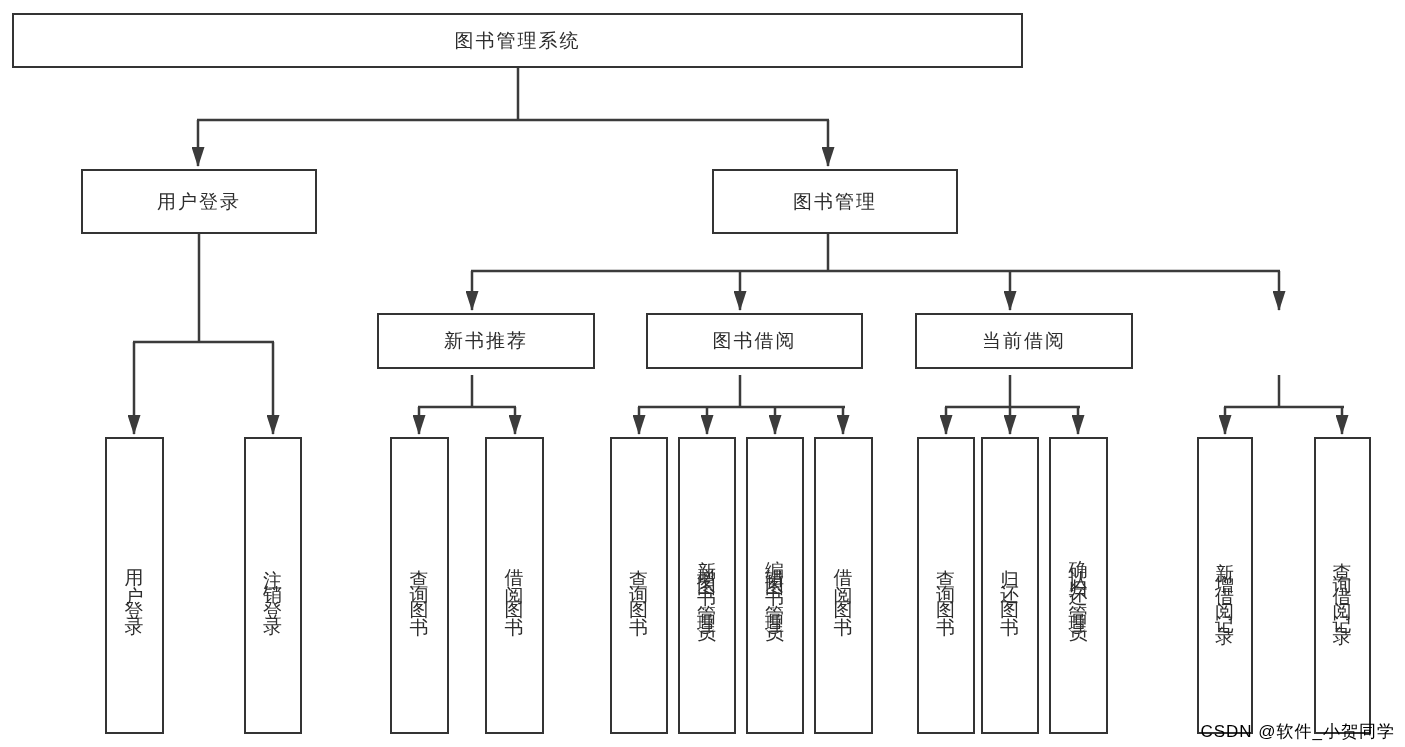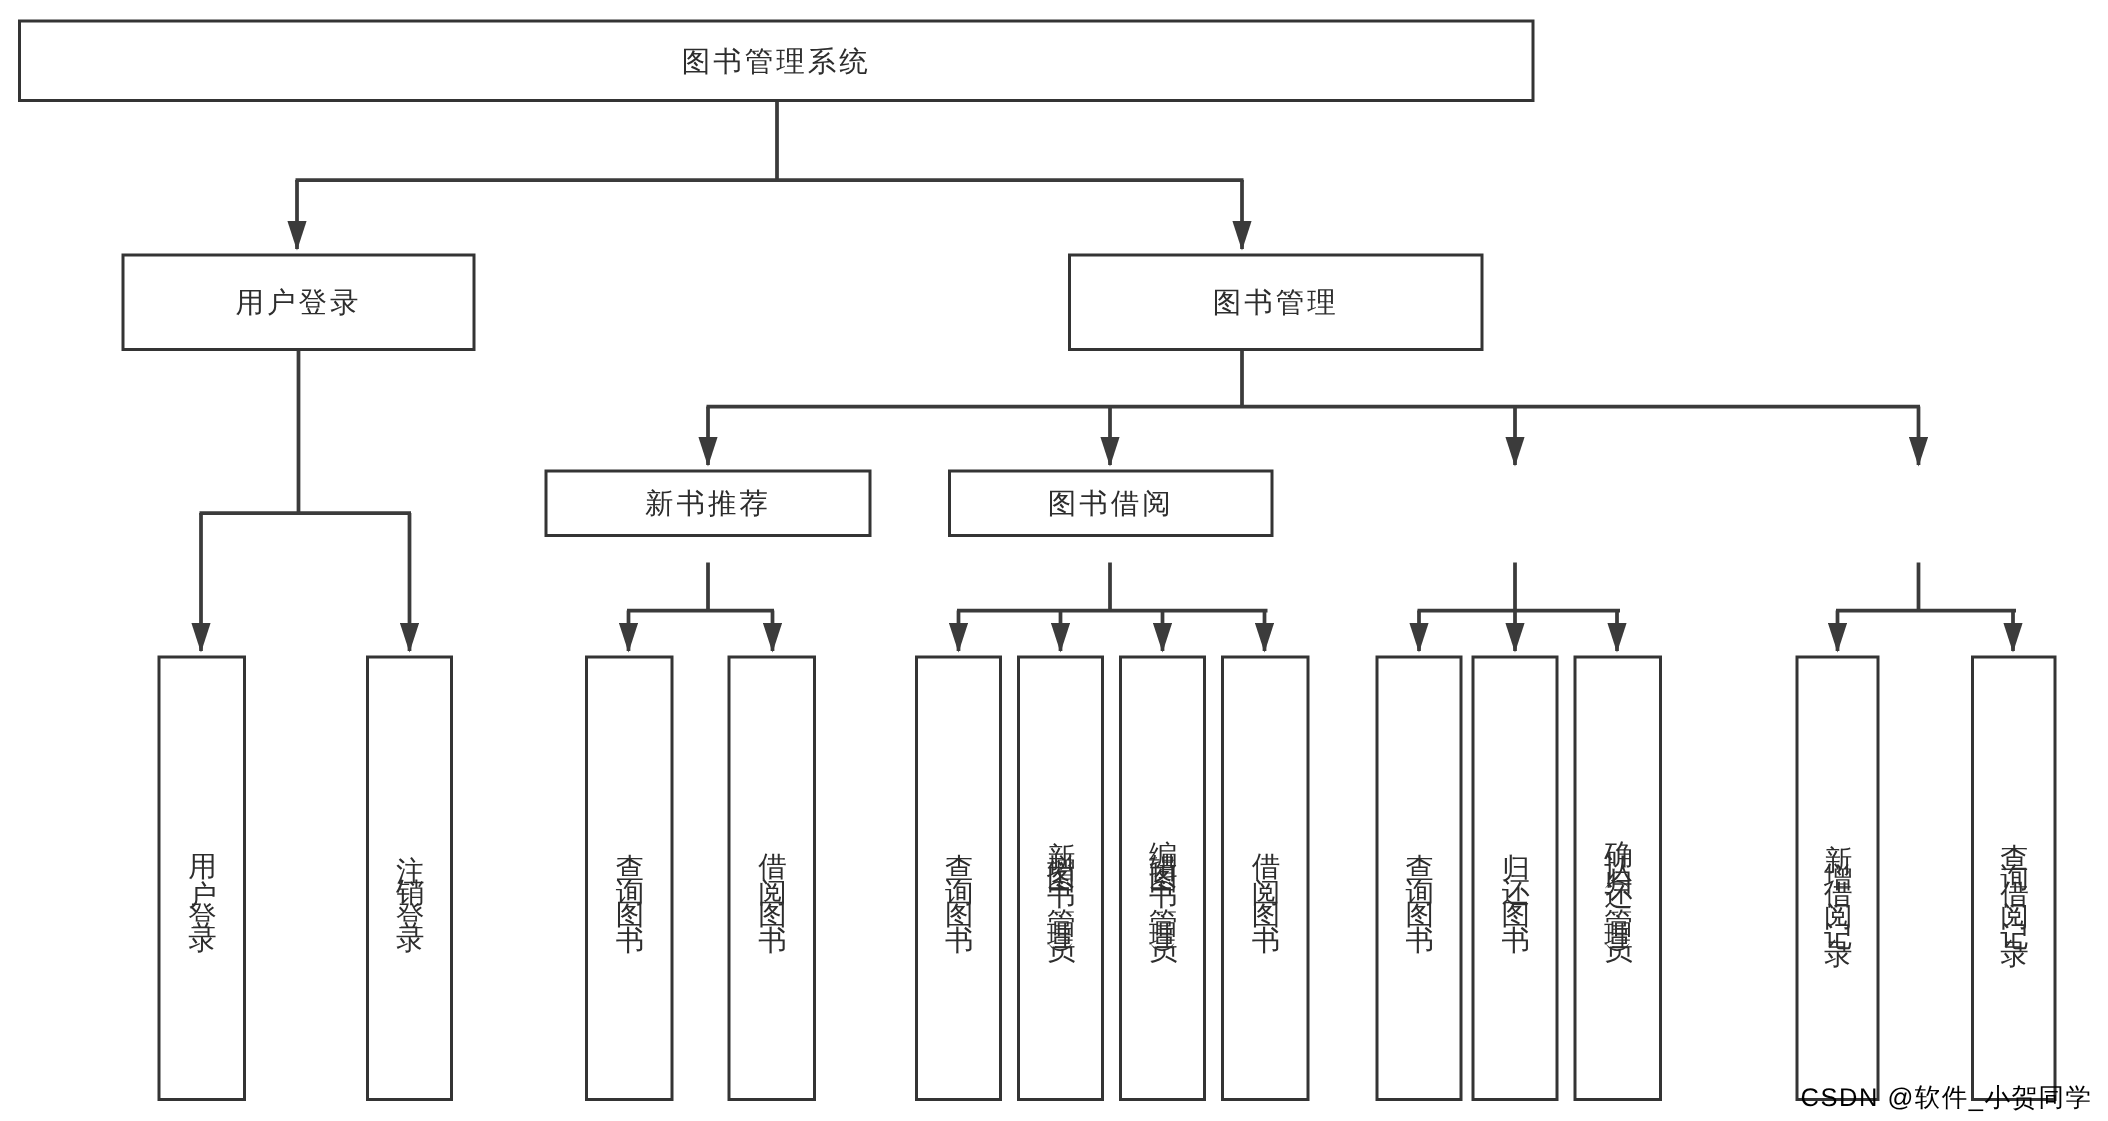--- a/index.html
+++ b/index.html
@@ -30,21 +30,21 @@
   }
   .box .lbl {
     font-size: 19px;
     letter-spacing: 2px;
     color: #2d2d2d;
     white-space: nowrap;
   }
   
   .root-box  { left: 12px;  top: 13px;  width: 1011px; height: 55px; }
   .lv2       { top: 169px; height: 65px; }
-  .lv3       { top: 313px; height: 45px; }
+  .lv3       { top: 313px; height: 56px; margin-left: 14px; }
   
   .leaf {
     top: 437px;
     height: 297px;
   }
   .leaf .lbl {
     writing-mode: vertical-rl;
     font-size: 19px;
     letter-spacing: 16px;
     line-height: 1;
@@ -118,29 +118,32 @@
     </g>
   </svg>
 
   <div class="box root-box">
     <span class="lbl">图书管理系统</span>
   </div>
 
   <div class="box lv2" style="left:81px;width:236px">
     <span class="lbl">用户登录</span>
   </div>
-  <div class="box lv2" style="left:712px;width:277px">
+  <div class="box lv2" style="left:712px;width:246px">
     <span class="lbl">图书管理</span>
   </div>
 
   <div class="box lv3" style="left:363px;width:218px">
     <span class="lbl">新书推荐</span>
   </div>
   <div class="box lv3" style="left:632px;width:217px">
     <span class="lbl">图书借阅</span>
+  </div>
+  <div class="box lv3" style="left:901px;width:218px">
+    <span class="lbl">当前借阅</span>
   </div>
 
   <div class="box leaf" style="left:105px;width:59px">
     <span class="lbl">用户登录</span>
   </div>
   <div class="box leaf" style="left:244px;width:58px">
     <span class="lbl">注销登录</span>
   </div>
 
   <div class="box leaf" style="left:390px;width:59px">

